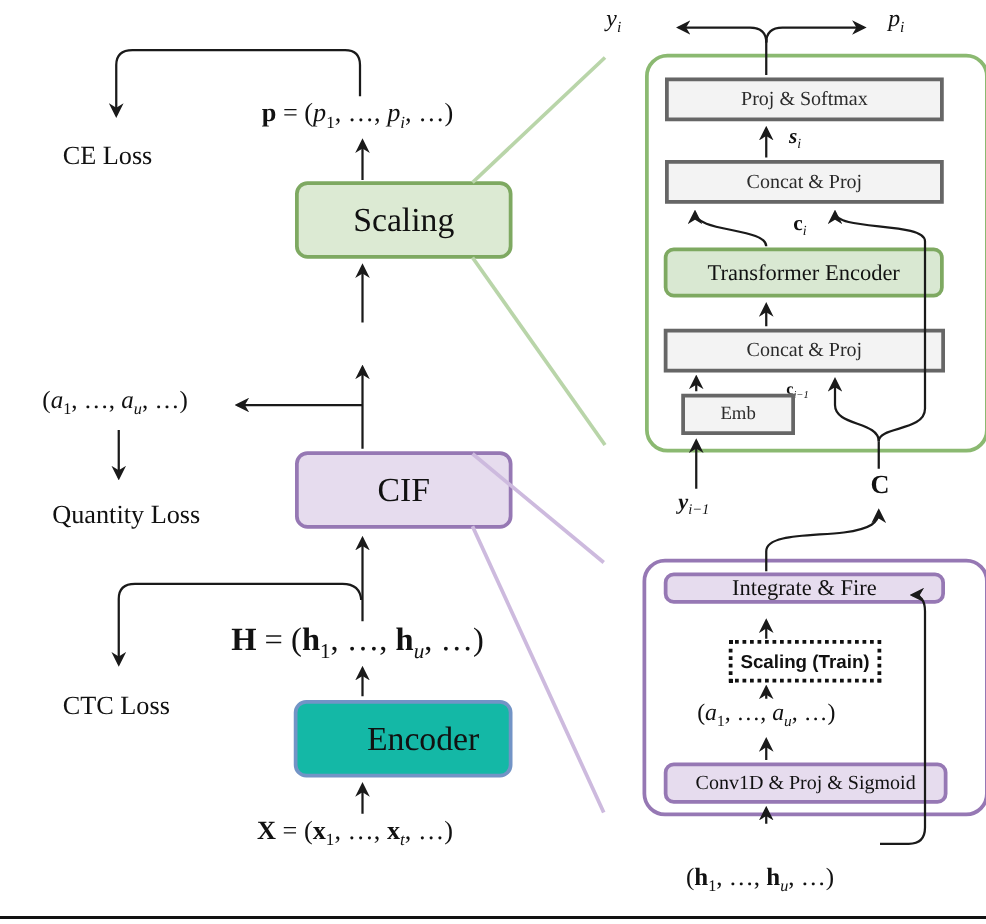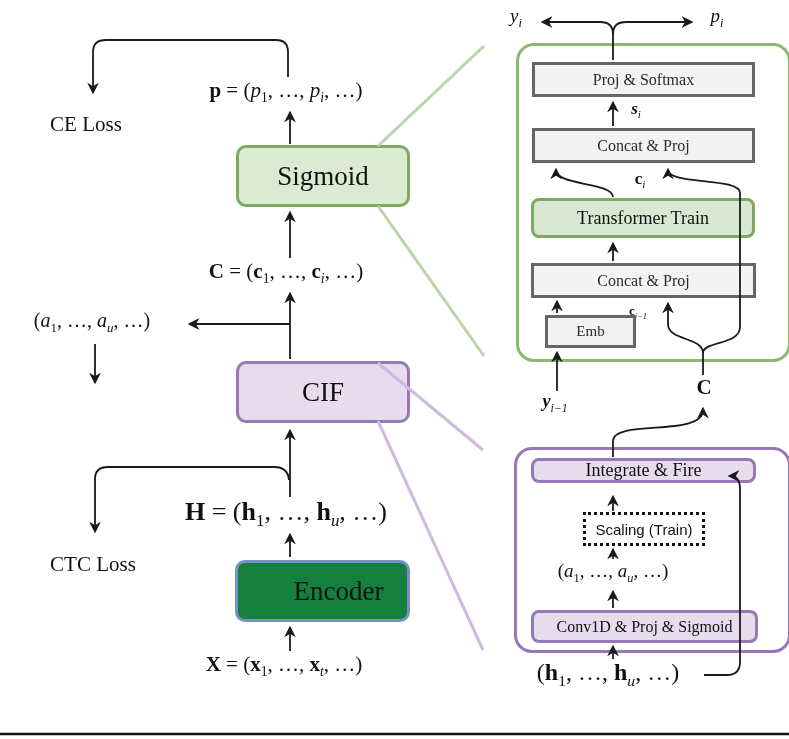--- a/index.html
+++ b/index.html
@@ -4,21 +4,21 @@
 <style>
   html,body{margin:0;padding:0;background:#fff;}
   #figure{position:relative;width:789px;height:739px;background:#fff;overflow:hidden;
           font-family:"Liberation Serif","DejaVu Serif",serif;color:#111;}
   .box{position:absolute;box-sizing:border-box;display:flex;align-items:center;justify-content:center;
        text-align:center;margin-left:33px;}
   
   .blk{border-radius:10px;border:3px solid;font-size:27px;}
   .blk-green{background:#dcead3;border-color:#7ea961;}
   .blk-purple{background:#e6dcee;border-color:#9678b4;}
-  .blk-blue{background:#15803d;border-color:#7294c6;padding-left:32px;}
+  .blk-blue{background:#14b8a6;border-color:#7294c6;padding-left:32px;}
   
   .panel{border-radius:18px;border:3.5px solid;background:transparent;}
   .panel-green{border-color:#8bb971;}
   .panel-purple{border-color:#9678b4;}
   
   .gray{background:#f3f3f3;border:3px solid #666;color:#2b2b2b;font-size:16px;}
   .mod-green{background:#d9e8d2;border:3px solid #7ea961;border-radius:8px;font-size:18px;}
   .mod-purple{background:#e6dcee;border:3px solid #9678b4;border-radius:8px;}
   .dotted{background:#fff;border:3px dotted #111;font-family:"Liberation Sans","DejaVu Sans",sans-serif;
           font-size:15px;}
@@ -27,75 +27,75 @@
   .math sub{font-size:0.65em;line-height:0;}
   svg.wires{position:absolute;left:0;top:0;pointer-events:none;}
 </style>
 </head>
 <body>
 
 <div id="figure">
 
   <div class="lbl math" style="left:166px;top:78px;width:240px;font-size:21px;"><span style="font-weight: bold;">p</span><span> = (</span><span style="font-style: italic;">p</span><sub>1</sub><span>, …, </span><span style="font-style: italic;">p</span><sub style="font-style: italic;">i</sub><span>, …)</span></div>
   <div class="lbl" style="left:16px;top:112px;width:140px;font-size:21px;">CE Loss</div>
-  <div class="lbl math" style="left:166px;top:259px;width:240px;font-size:21px;"><span style="font-weight: bold;">C</span><span> = (</span><span style="font-weight: bold;">c</span><sub>1</sub><span>, …, </span><span style="font-weight: bold;">c</span><sub style="font-style: italic;">i</sub><span>, …)</span></div>
   <div class="lbl math" style="left:0px;top:309px;width:184px;font-size:20px;"><span>(</span><span style="font-style: italic;">a</span><sub>1</sub><span>, …, </span><span style="font-style: italic;">a</span><sub style="font-style: italic;">u</sub><span>, …)</span></div>
+  <div class="lbl" style="left:11px;top:399px;width:180px;font-size:21px;">Quantity Loss</div>
   <div class="lbl math" style="left:162px;top:497px;width:248px;font-size:26px;"><span style="font-weight: bold;">H</span><span> = (</span><span style="font-weight: bold;">h</span><sub>1</sub><span>, …, </span><span style="font-weight: bold;">h</span><sub style="font-style: italic;">u</sub><span>, …)</span></div>
   <div class="lbl" style="left:23px;top:552px;width:140px;font-size:21px;">CTC Loss</div>
   <div class="lbl math" style="left:158px;top:652px;width:252px;font-size:21px;"><span style="font-weight: bold;">X</span><span> = (</span><span style="font-weight: bold;">x</span><sub>1</sub><span>, …, </span><span style="font-weight: bold;">x</span><sub style="font-style: italic;">t</sub><span>, …)</span></div>
 
   <div class="box blk blk-green" style="left:203px;top:145px;width:174px;height:62px;">
-    <span>Sigmoid</span>
+    <span>Scaling</span>
   </div>
   <div class="box blk blk-purple" style="left:203px;top:361px;width:174px;height:62px;">
     <span>CIF</span>
   </div>
   <div class="box blk blk-blue" style="left:202px;top:560px;width:175px;height:62px;">
     <span>Encoder</span>
   </div>
 
   <div class="box panel panel-green" style="left:483px;top:43px;width:275px;height:319px;"></div>
 
-  <div class="lbl math" style="left:496px;top:5px;width:40px;font-size:19px;"><span style="font-style: italic;">y</span><sub style="font-style: italic;">i</sub></div>
+  <div class="lbl math" style="left:471px;top:5px;width:40px;font-size:19px;"><span style="font-style: italic;">y</span><sub style="font-style: italic;">i</sub></div>
   <div class="lbl math" style="left:695px;top:5px;width:44px;font-size:19px;"><span style="font-style: italic;">p</span><sub style="font-style: italic;">i</sub></div>
 
   <div class="box gray" style="left:499px;top:62px;width:223px;height:35px;">
     <span>Proj &amp; Softmax</span>
   </div>
   <div class="lbl math" style="left:621px;top:99px;width:30px;font-size:17px;"><span style="font-weight: bold; font-style: italic;">s</span><sub style="font-style: italic;">i</sub></div>
   <div class="box gray" style="left:499px;top:128px;width:223px;height:35px;">
     <span>Concat &amp; Proj</span>
   </div>
   <div class="lbl math" style="left:625px;top:169px;width:30px;font-size:17px;"><span style="font-weight: bold;">c</span><sub style="font-style: italic;">i</sub></div>
   <div class="box mod-green" style="left:498px;top:198px;width:224px;height:40px;">
-    <span>Transformer Train</span>
+    <span>Transformer Encoder</span>
   </div>
   <div class="box gray" style="left:498px;top:263px;width:225px;height:35px;">
     <span>Concat &amp; Proj</span>
   </div>
   <div class="lbl math" style="left:613px;top:303px;width:50px;font-size:13px;"><span style="font-weight: bold;">c</span><sub style="font-style: italic;">i−1</sub></div>
   <div class="box gray" style="left:512px;top:315px;width:91px;height:33px;font-size:15px;">
     <span>Emb</span>
   </div>
   <div class="lbl math" style="left:528px;top:391px;width:54px;font-size:18px;"><span style="font-weight: bold; font-style: italic;">y</span><sub style="font-style: italic;">i−1</sub></div>
   <div class="lbl math" style="left:691px;top:375px;width:26px;font-size:21px;"><span style="font-weight: bold;">C</span></div>
 
   <div class="box panel panel-purple" style="left:481px;top:447px;width:277px;height:206px;"></div>
 
   <div class="box mod-purple" style="left:498px;top:458px;width:225px;height:25px;font-size:18px;">
     <span>Integrate &amp; Fire</span>
   </div>
-  <div class="box dotted" style="left:550px;top:512px;width:122px;height:34px;">
+  <div class="box dotted" style="left:550px;top:512px;width:122px;height:34px;font-weight:bold;">
     <span>Scaling (Train)</span>
   </div>
   <div class="lbl math" style="left:520px;top:560px;width:186px;font-size:19px;"><span>(</span><span style="font-style: italic;">a</span><sub>1</sub><span>, …, </span><span style="font-style: italic;">a</span><sub style="font-style: italic;">u</sub><span>, …)</span></div>
   <div class="box mod-purple" style="left:498px;top:610px;width:227px;height:33px;font-size:16px;justify-content:center;">
     <span>Conv1D &amp; Proj &amp; Sigmoid</span>
   </div>
-  <div class="lbl math" style="left:512px;top:659px;width:192px;font-size:24px;"><span>(</span><span style="font-weight: bold;">h</span><sub>1</sub><span>, …, </span><span style="font-weight: bold;">h</span><sub style="font-style: italic;">u</sub><span>, …)</span></div>
+  <div class="lbl math" style="left:512px;top:691px;width:192px;font-size:20px;"><span>(</span><span style="font-weight: bold;">h</span><sub>1</sub><span>, …, </span><span style="font-weight: bold;">h</span><sub style="font-style: italic;">u</sub><span>, …)</span></div>
 
   <svg class="wires" width="789" height="739" viewBox="0 0 789 739">
     <defs>
       <marker id="ah" viewBox="0 0 10 10" refX="8" refY="5" markerWidth="6.5" markerHeight="6.5" orient="auto">
         <path d="M 0 0 L 10 5 L 0 10 L 3 5 z" fill="#1a1a1a"></path>
       </marker>
     </defs>
 
     <g stroke-width="3" fill="none">
       <path d="M 378 146 L 484 46" stroke="#b9d5a9"></path>

